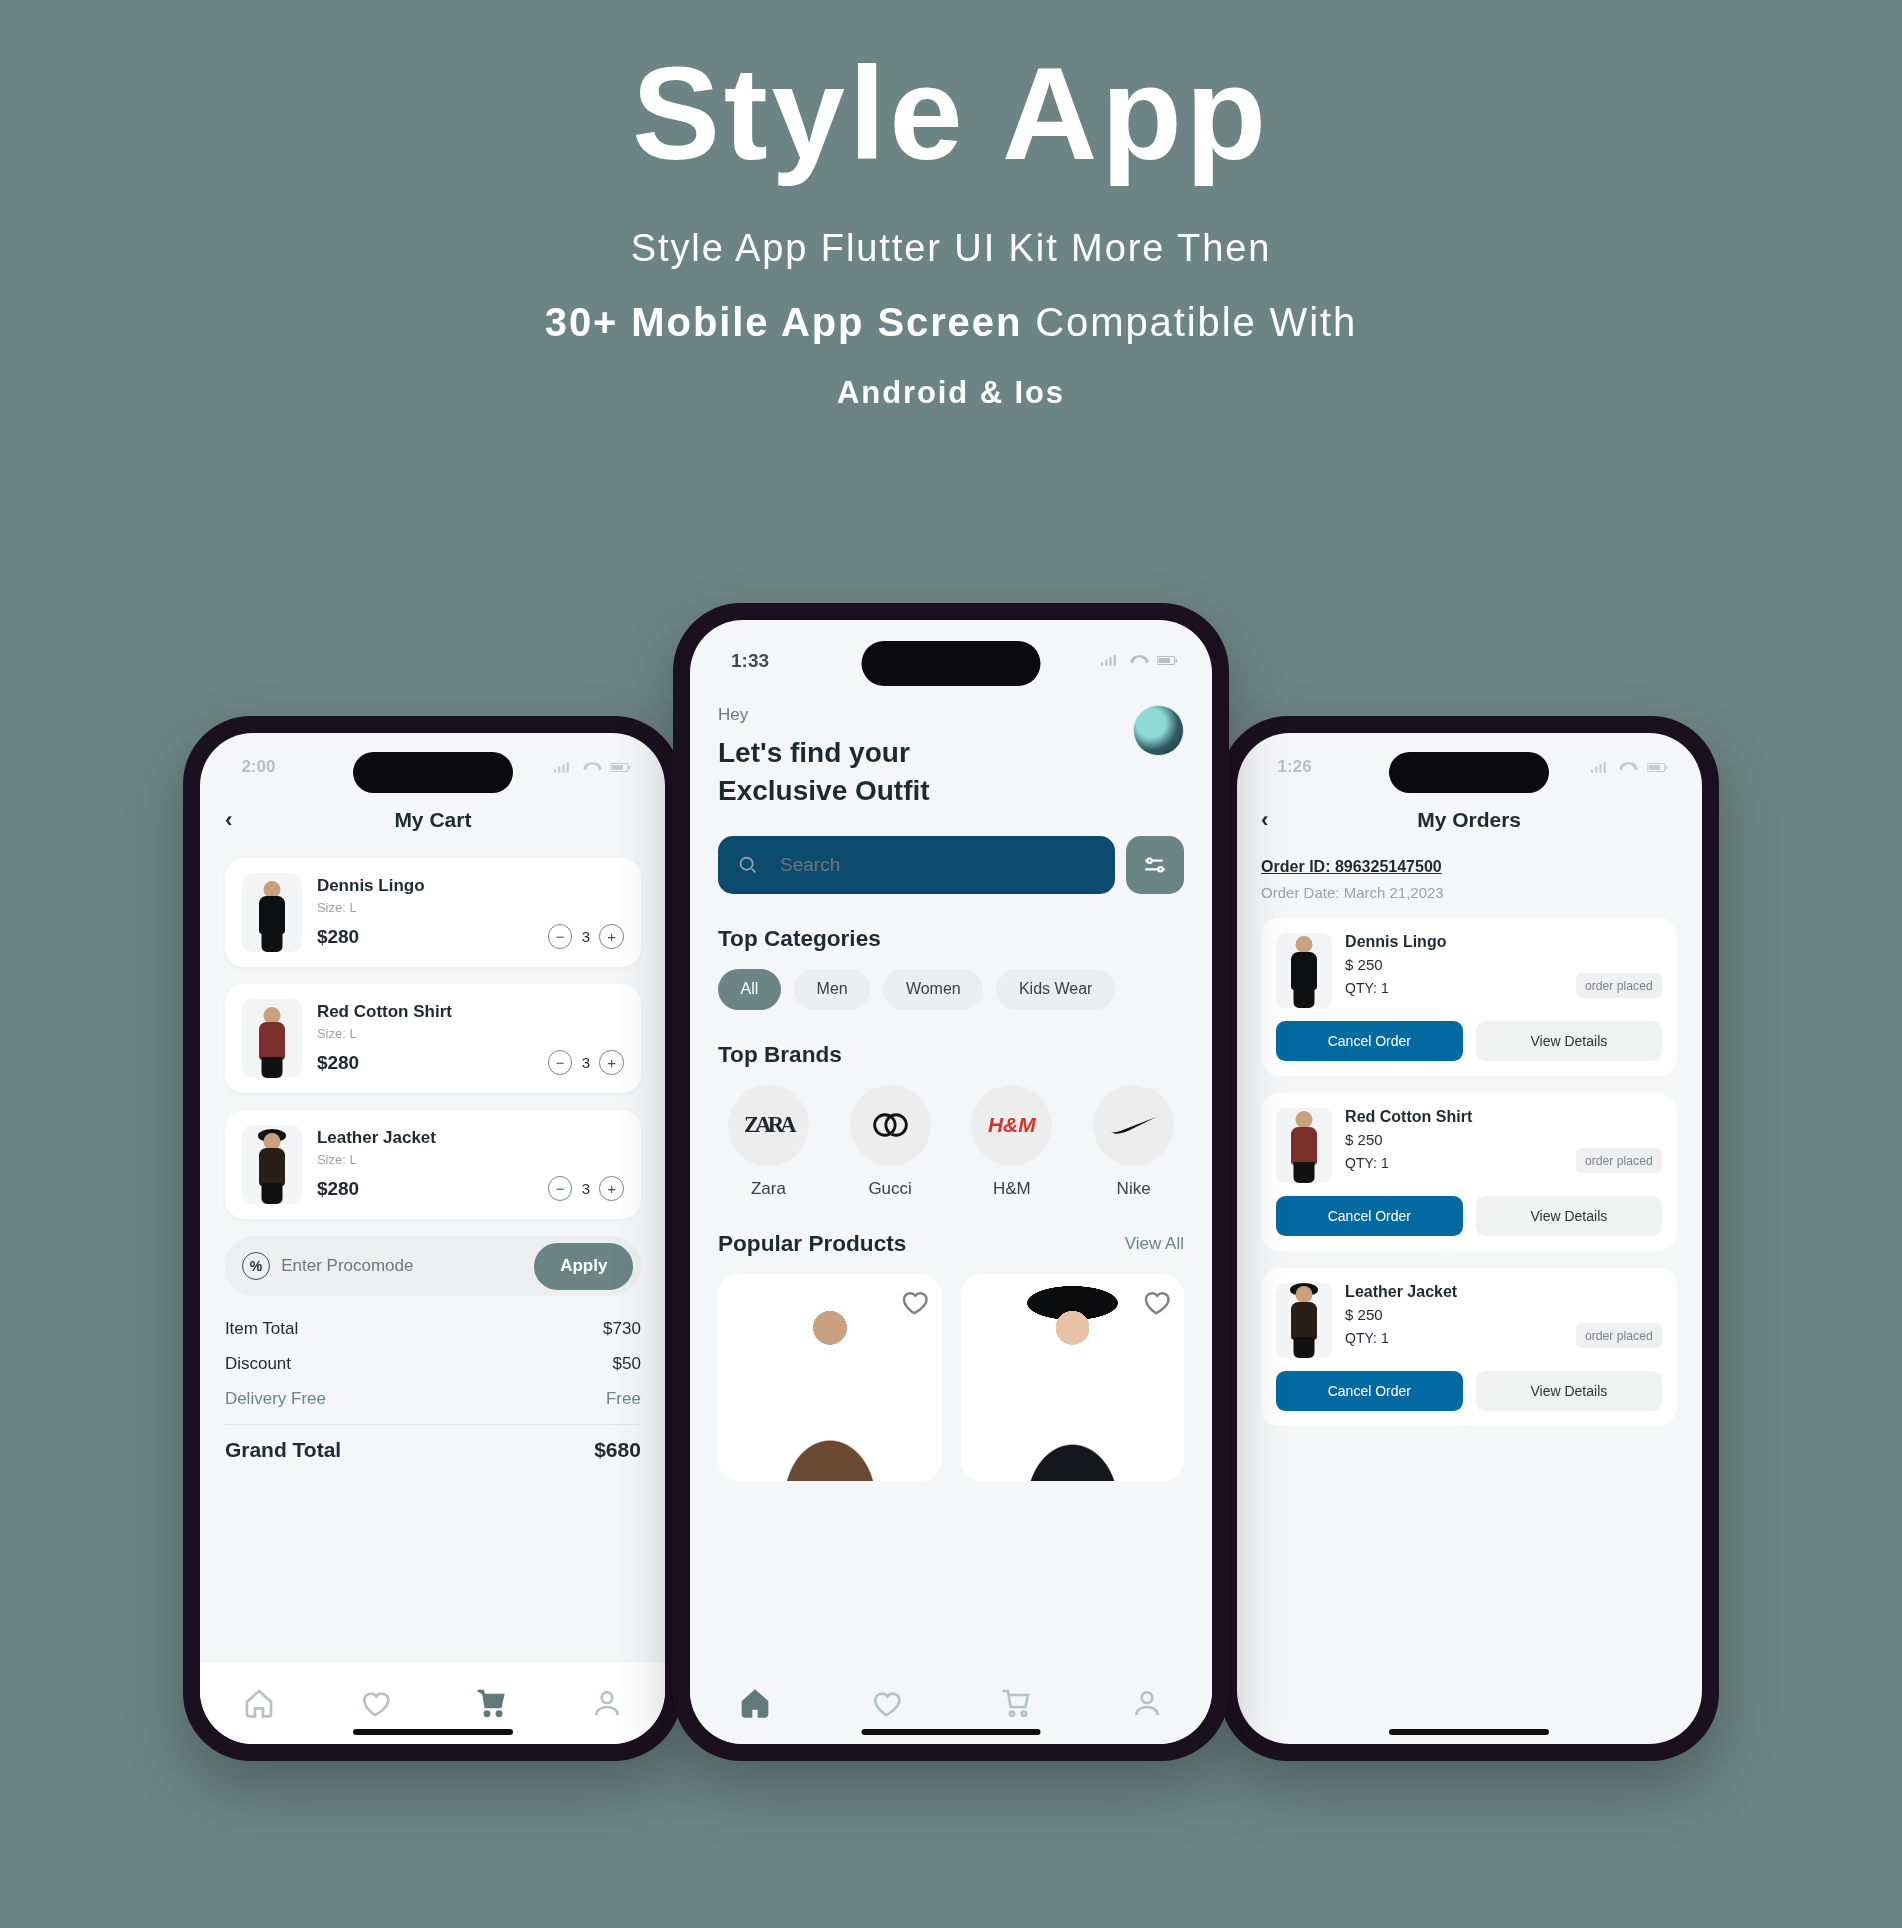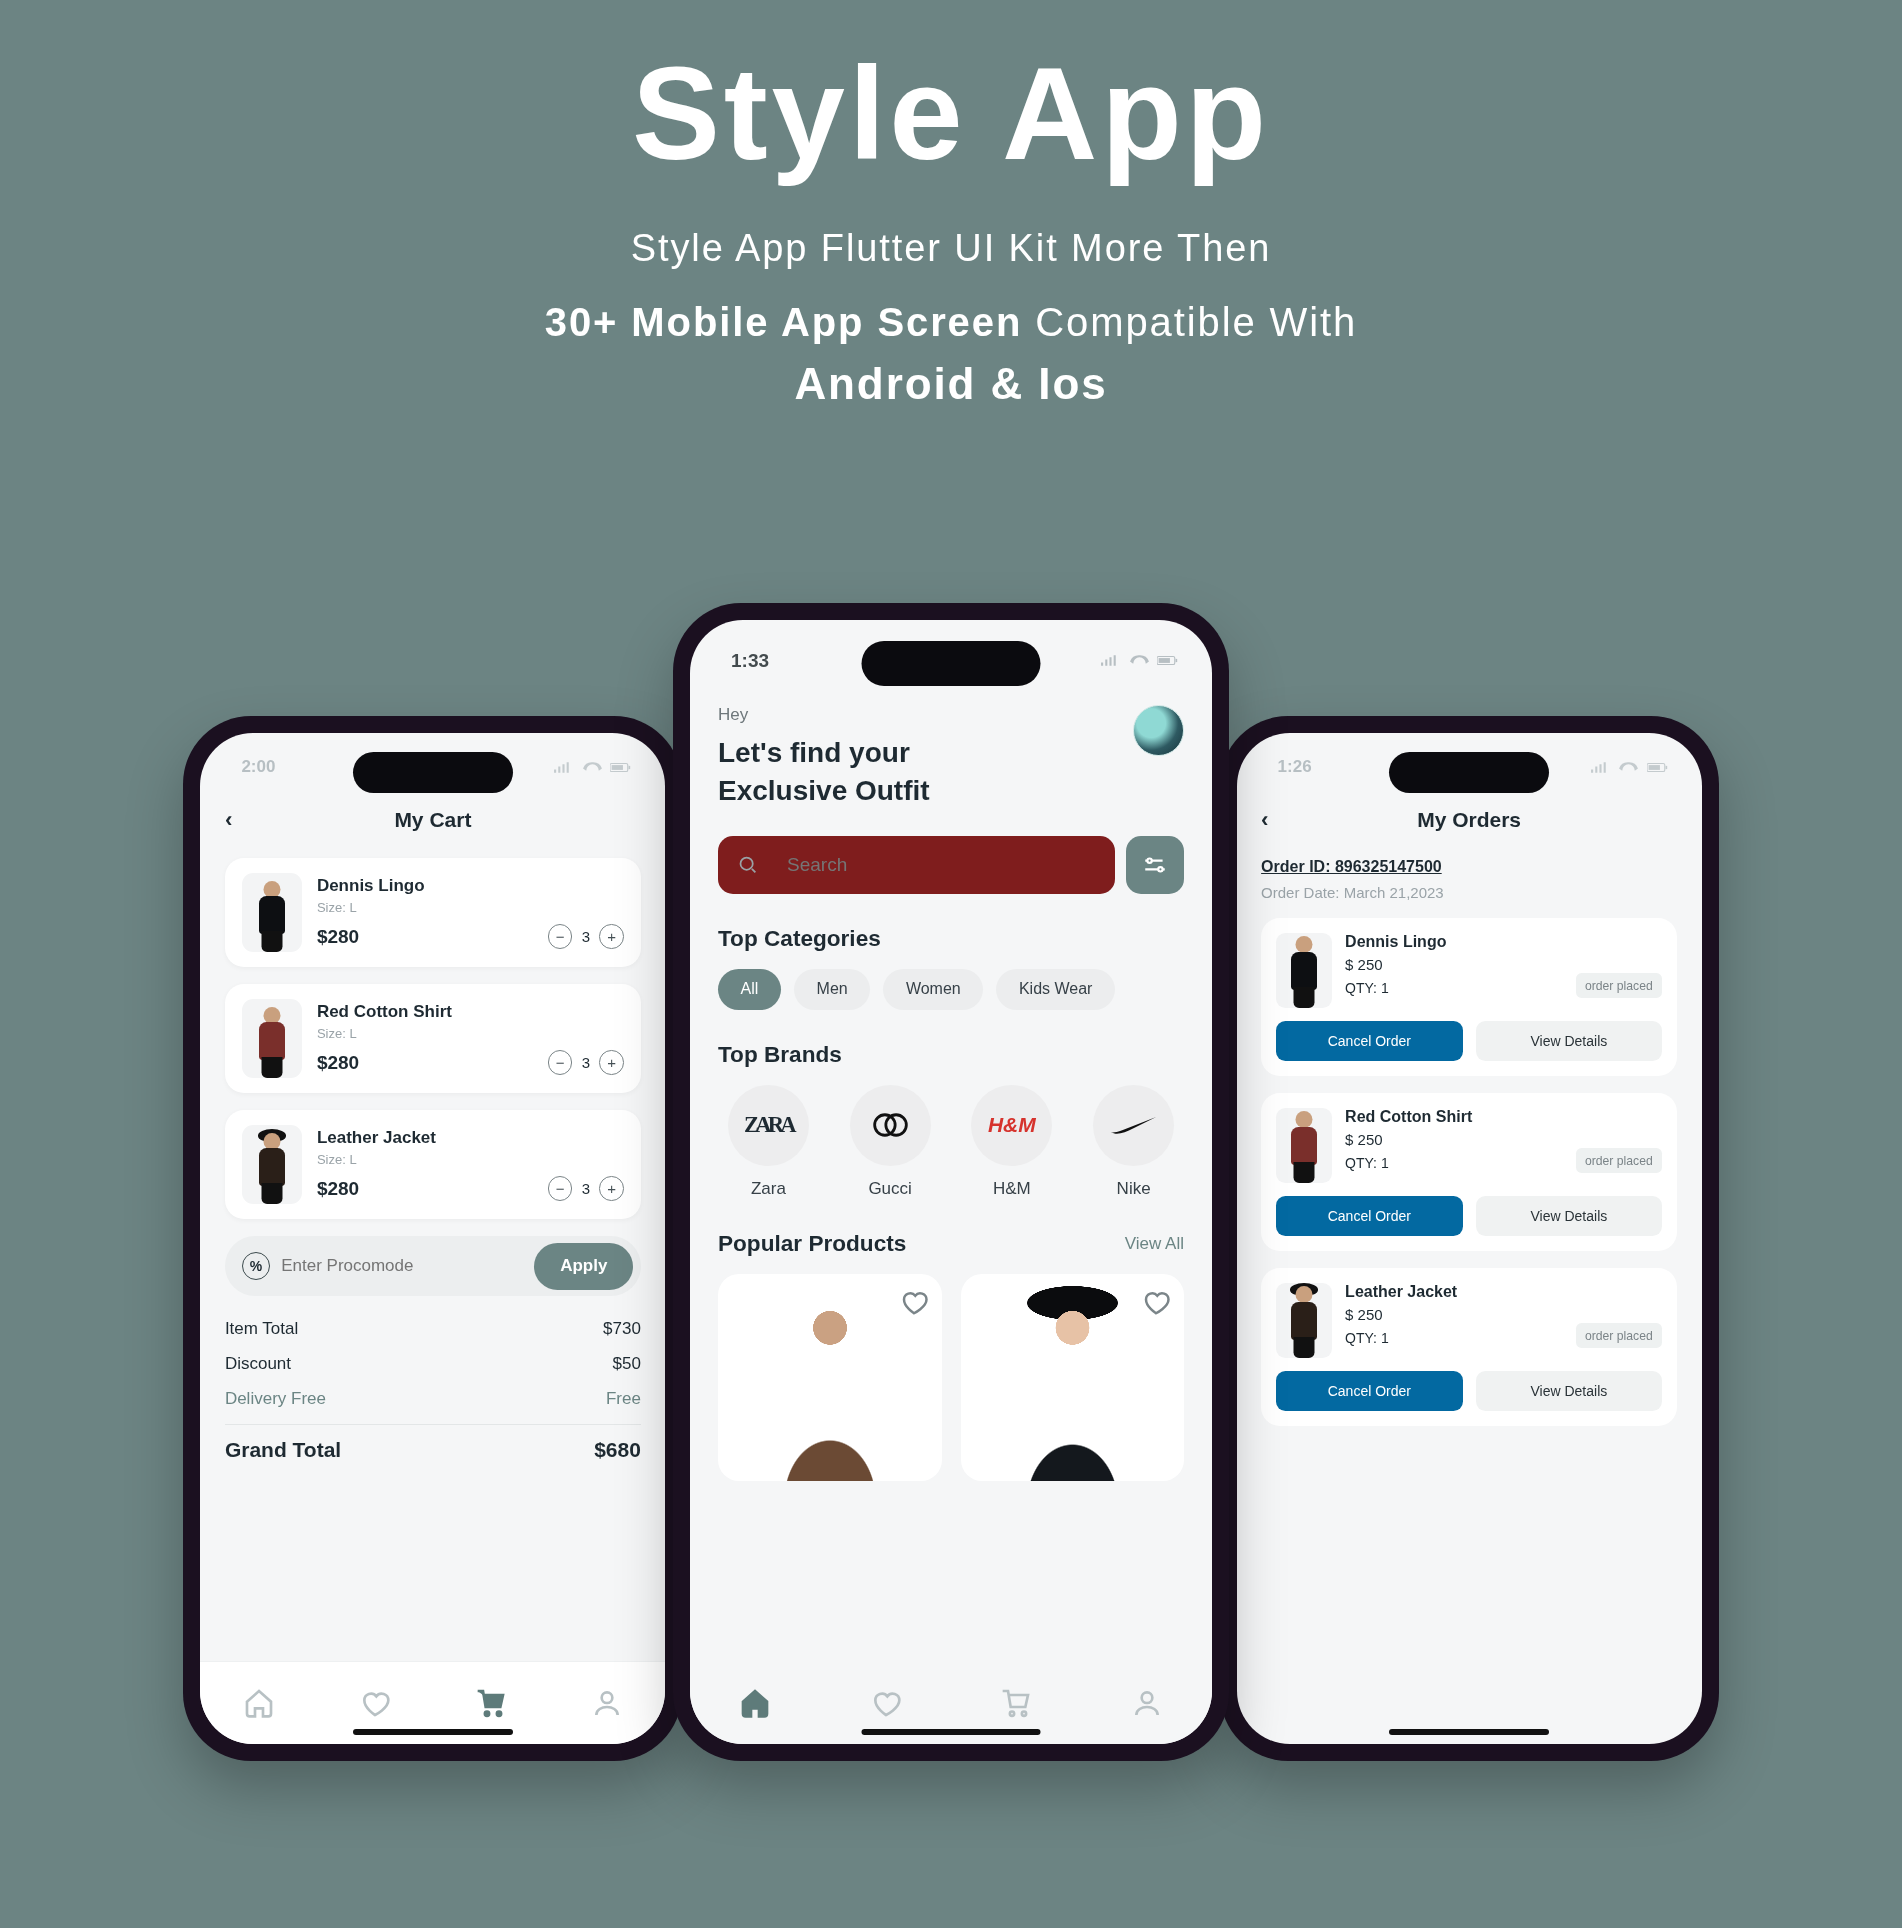--- a/index.html
+++ b/index.html
@@ -32,22 +32,22 @@
     letter-spacing: 1.9px;
   }
   .hero .line2 {
     font-size: 40px;
     font-weight: 400;
     margin-top: 30px;
     letter-spacing: 1.9px;
   }
   .hero .line2 b, .hero .line3 b { font-weight: 800; }
   .hero .line3 {
-    font-size: 44px;
-    margin-top: 14px;
+    font-size: 31px;
+    margin-top: 30px;
     letter-spacing: 1.9px;
   }
   .phones {
     position: absolute;
     width: 100%;
     top: 603px;
     display: flex;
     justify-content: center;
     align-items: flex-end;
     gap: 0;
@@ -124,21 +124,21 @@
   .totals .trow { display:flex; justify-content:space-between; margin-bottom:15px; }
   .totals .deliv { color:#6b8584; }
   .totals .grand { font-weight:900; font-size:21px; border-top:0.9px solid #e3e6e7; padding-top:13px; margin-top:5.6px; }
 
   
   .greet { font-size:17px; color:#6e777b; }
   .home-head { display:flex; justify-content:space-between; align-items:flex-start; margin-top:3.8px; }
   .tagline { font-weight:900; font-size:28px; line-height:1.35; margin-top:9.4px; }
   .avatar { width:51px; height:51px; border-radius:50%; background: radial-gradient(circle at 35% 35%, #8fd9d4 0 32%, #2e5a62 60%, #17323a 100%); border:1.9px solid #cfe7e5; }
   .searchrow { display:flex; gap:11.3px; margin-top:26px; align-items:center; }
-  .search { flex:1; background:#7f1d1d; border-radius:15px; height:58px; display:flex; align-items:center; padding:0 19px; gap:29px; }
+  .search { flex:1; background:#0c4a6e; border-radius:15px; height:58px; display:flex; align-items:center; padding:0 19px; gap:22px; }
   .search input { border:none; background:transparent; font-size:19px; color:#8b9498; outline:none; flex:1; }
   .filters { width:58px; height:58px; border-radius:15px; background:#6b8584; display:flex; align-items:center; justify-content:center; }
   .sect { font-weight:900; font-size:22.6px; margin-top:32px; margin-bottom:17px; }
   .chips { display:flex; gap:13px; }
   .chip { background:#ecedee; border-radius:21px; height:41px; padding:0 22.6px; display:flex; align-items:center; font-size:16px; color:#374148; }
   .chip.active { background:#6b8584; color:#fff; }
   .brands { display:flex; gap:21px; margin-top:3.8px; }
   .brand { text-align:center; flex:1; }
   .brand .circ { width:81px; height:81px; border-radius:50%; background:#ededee; display:flex; align-items:center; justify-content:center; margin:0 auto 13px; font-weight:800; font-size:21px; }
   .brand .circ.hm { color:#d6332d; font-style:italic; }

